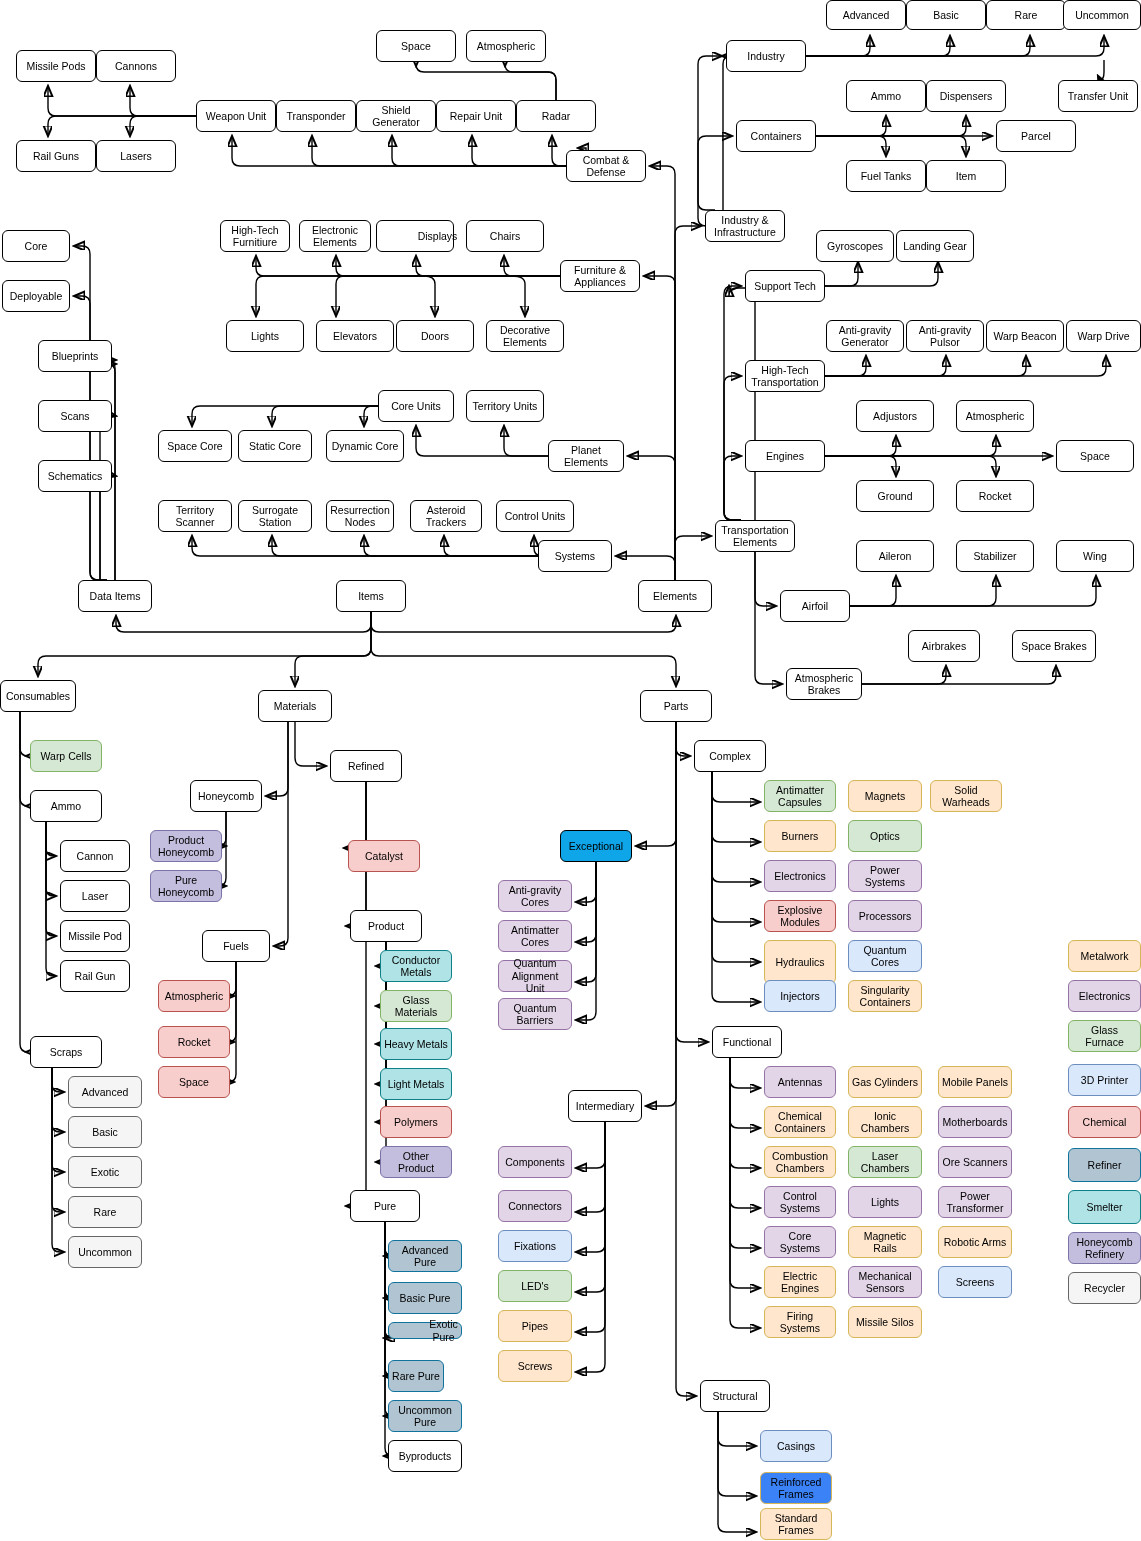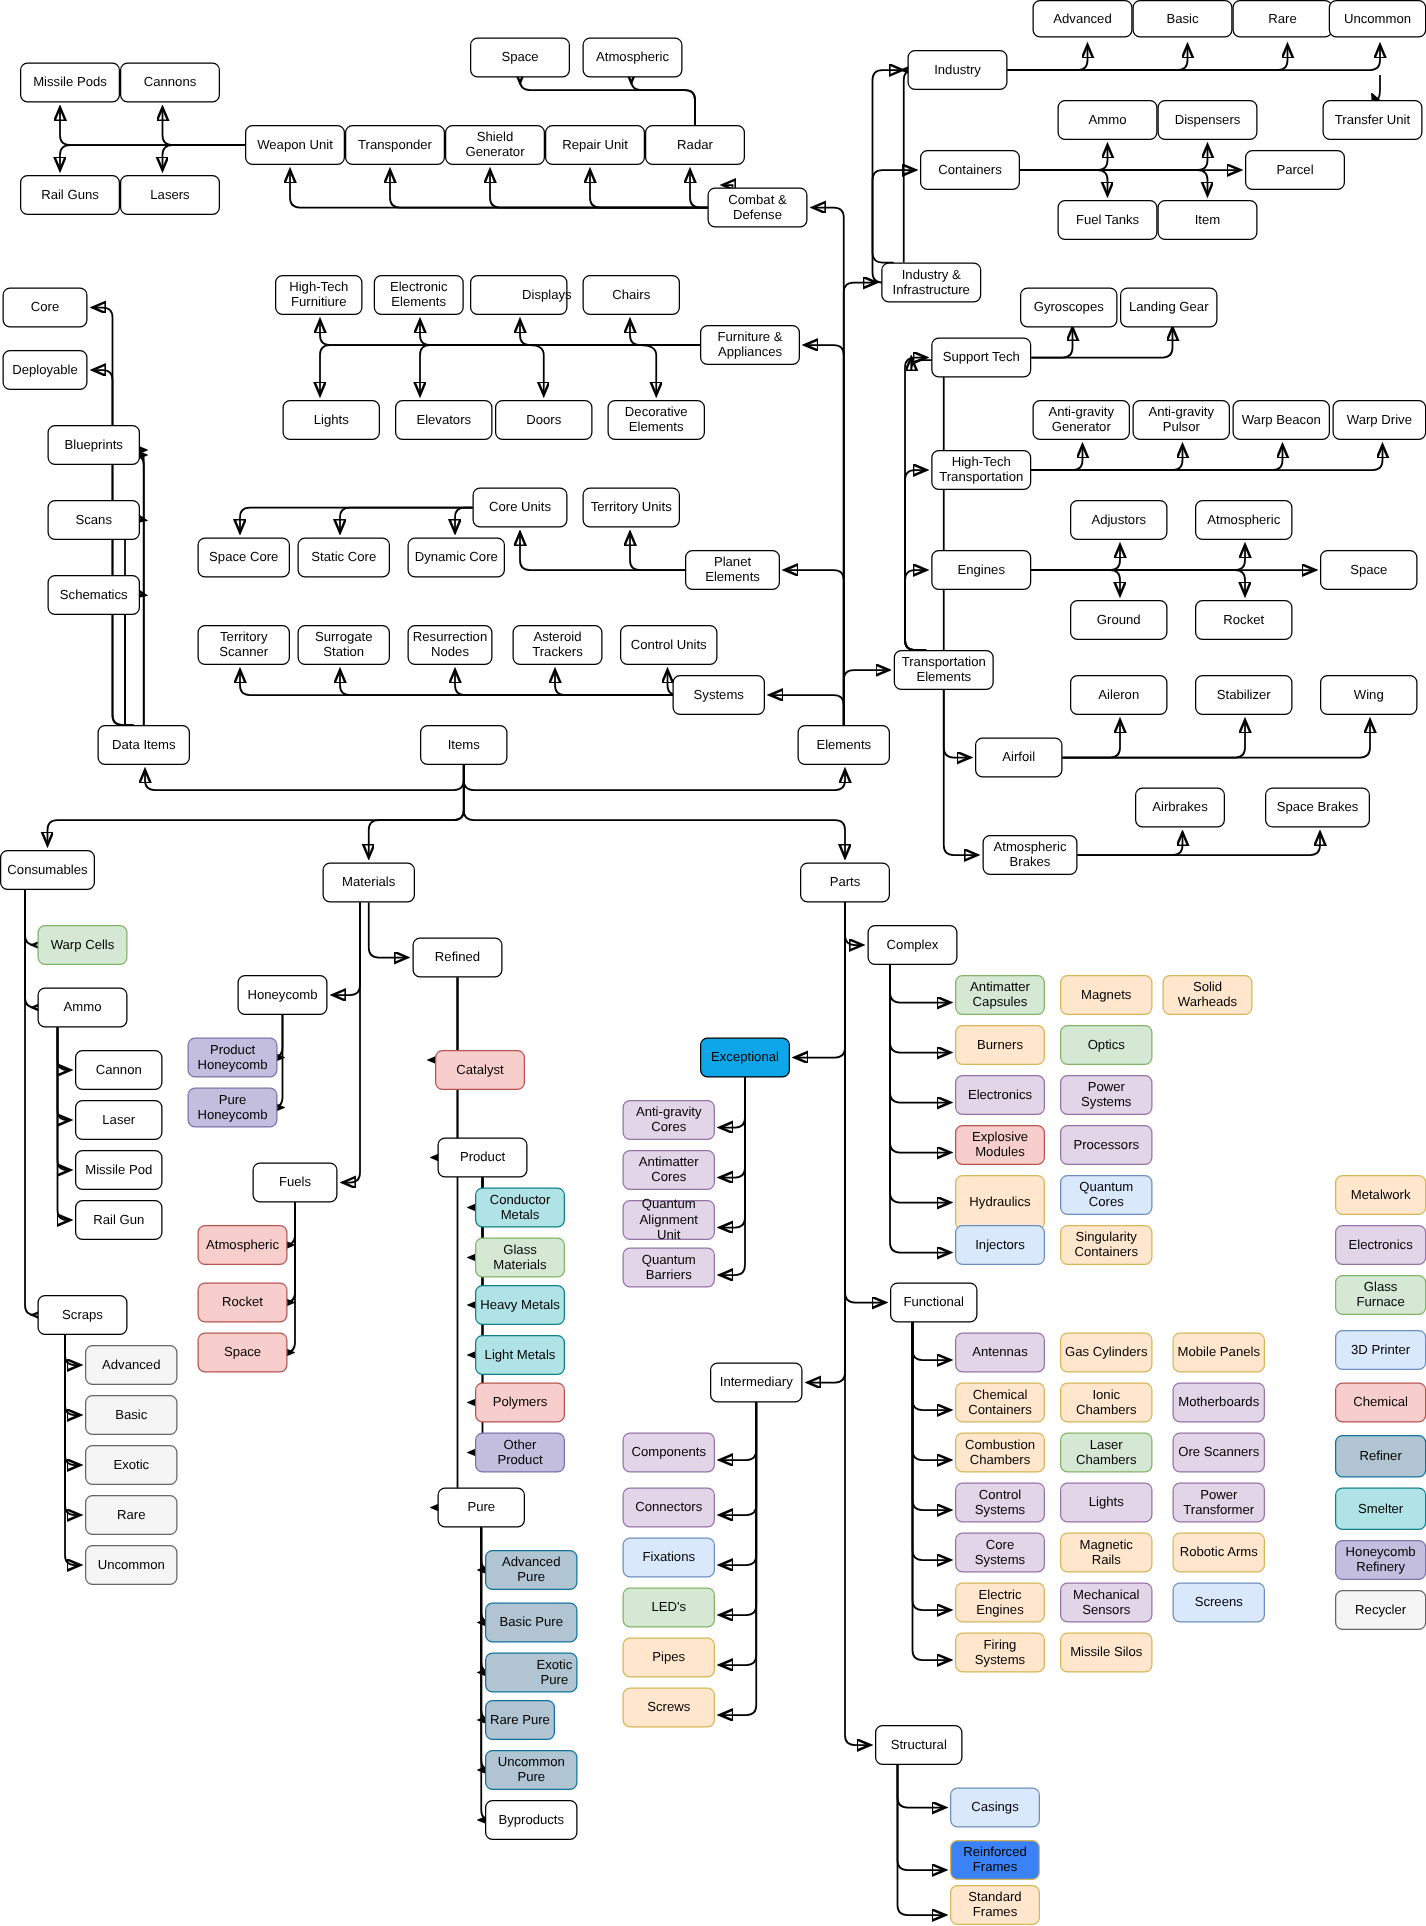--- a/index.html
+++ b/index.html
@@ -425,21 +425,21 @@
 Engines</span></div>
       <div class="node" style="left: 848px; top: 1266px; width: 74px; height: 32px; background: rgb(225, 213, 231); border-color: rgb(150, 115, 166);"><span>Mechanical
 Sensors</span></div>
       <div class="node" style="left: 938px; top: 1266px; width: 74px; height: 32px; background: rgb(218, 232, 252); border-color: rgb(108, 142, 191);"><span>Screens</span></div>
       <div class="node" style="left: 498px; top: 1270px; width: 74px; height: 32px; background: rgb(213, 232, 212); border-color: rgb(130, 179, 102);"><span>LED's</span></div>
       <div class="node" style="left: 1068px; top: 1272px; width: 73px; height: 32px; background: rgb(245, 245, 245); border-color: rgb(102, 102, 102);"><span>Recycler</span></div>
       <div class="node" style="left: 388px; top: 1282px; width: 74px; height: 32px; background: rgb(177, 196, 209); border-color: rgb(16, 115, 158);"><span>Basic Pure</span></div>
       <div class="node" style="left: 764px; top: 1306px; width: 72px; height: 32px; background: rgb(255, 230, 204); border-color: rgb(214, 182, 86);"><span>Firing Systems</span></div>
       <div class="node" style="left: 848px; top: 1306px; width: 74px; height: 32px; background: rgb(255, 230, 204); border-color: rgb(214, 182, 86);"><span>Missile Silos</span></div>
       <div class="node" style="left: 498px; top: 1310px; width: 74px; height: 32px; background: rgb(255, 230, 204); border-color: rgb(214, 182, 86);"><span>Pipes</span></div>
-      <div class="node" style="left: 388px; top: 1322px; width: 74px; height: 32px; background: rgb(177, 196, 209); border-color: rgb(16, 115, 158); padding-left: 40px;"><span>Exotic Pure</span></div>
+      <div class="node" style="left: 388px; top: 1322px; width: 74px; height: 17px; background: rgb(177, 196, 209); border-color: rgb(16, 115, 158); padding-left: 40px;"><span>Exotic Pure</span></div>
       <div class="node" style="left: 498px; top: 1350px; width: 74px; height: 32px; background: rgb(255, 230, 204); border-color: rgb(214, 182, 86);"><span>Screws</span></div>
       <div class="node" style="left: 388px; top: 1360px; width: 56px; height: 32px; background: rgb(177, 196, 209); border-color: rgb(16, 115, 158);"><span>Rare Pure</span></div>
       <div class="node" style="left: 700px; top: 1380px; width: 70px; height: 32px; background: rgb(255, 255, 255); border-color: rgb(0, 0, 0);"><span>Structural</span></div>
       <div class="node" style="left: 388px; top: 1400px; width: 74px; height: 32px; background: rgb(177, 196, 209); border-color: rgb(16, 115, 158);"><span>Uncommon
 Pure</span></div>
       <div class="node" style="left: 760px; top: 1430px; width: 72px; height: 32px; background: rgb(218, 232, 252); border-color: rgb(108, 142, 191);"><span>Casings</span></div>
       <div class="node" style="left: 388px; top: 1440px; width: 74px; height: 32px; background: rgb(255, 255, 255); border-color: rgb(0, 0, 0);"><span>Byproducts</span></div>
       <div class="node" style="left: 760px; top: 1472px; width: 72px; height: 32px; background: #3b82f6; border-color: rgb(214, 182, 86);"><span>Reinforced
 Frames</span></div>
       <div class="node" style="left: 760px; top: 1508px; width: 72px; height: 32px; background: rgb(255, 230, 204); border-color: rgb(214, 182, 86);"><span>Standard

